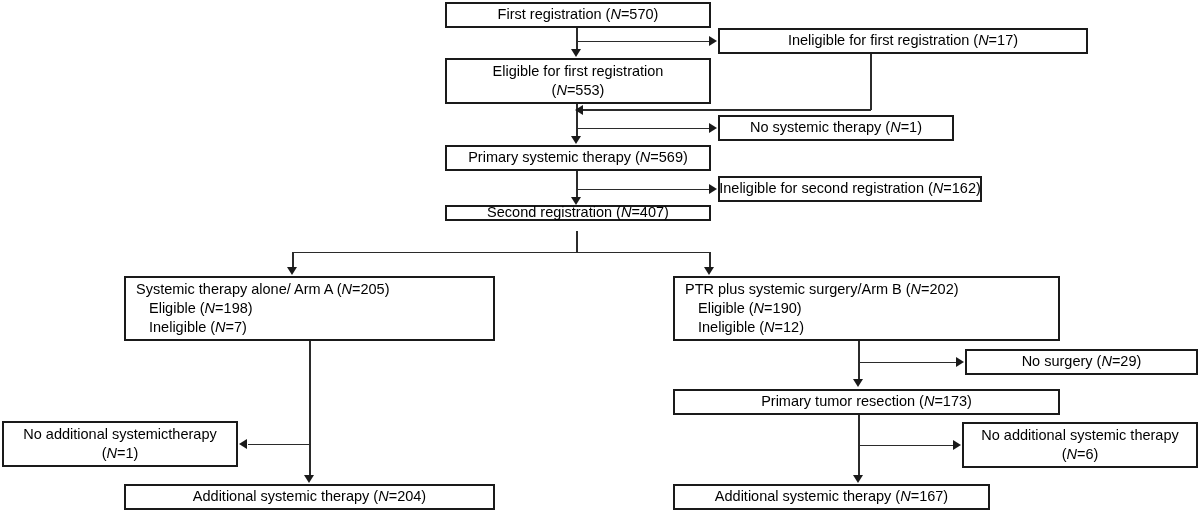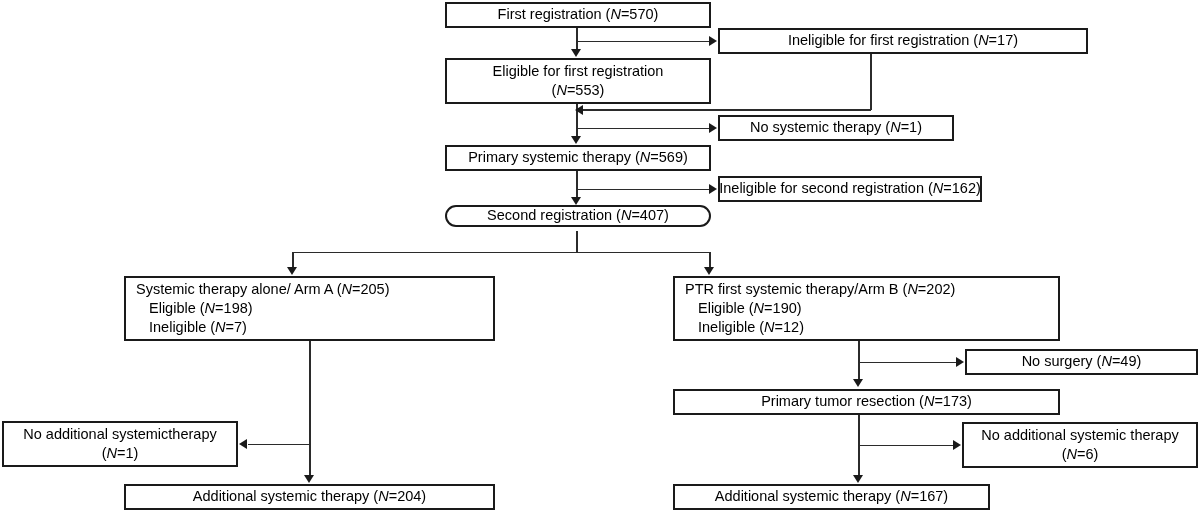--- a/index.html
+++ b/index.html
@@ -100,38 +100,38 @@
   </div>
 
   <div class="node center" style="left:445px; top:145px; width:266px; height:26px;">
     <span class="ln"><span>Primary systemic therapy (</span><span class="nv">N</span><span>=569)</span></span>
   </div>
 
   <div class="node center" style="left:718px; top:176px; width:264px; height:26px;">
     <span class="ln"><span>Ineligible for second registration (</span><span class="nv">N</span><span>=162)</span></span>
   </div>
 
-  <div class="node center" style="left:445px; top:205px; width:266px; height:22px;border-radius:13px;">
+  <div class="node center" style="left:445px; top:205px; width:266px; height:16px;">
     <span class="ln"><span>Second registration (</span><span class="nv">N</span><span>=407)</span></span>
   </div>
 
   <div class="node left" style="left:124px; top:276px; width:371px; height:65px;">
     <span class="ln"><span>Systemic therapy alone/ Arm A (</span><span class="nv">N</span><span>=205)</span></span>
     <span class="ln indent"><span>Eligible (</span><span class="nv">N</span><span>=198)</span></span>
     <span class="ln indent"><span>Ineligible (</span><span class="nv">N</span><span>=7)</span></span>
   </div>
 
   <div class="node left" style="left:673px; top:276px; width:387px; height:65px;">
-    <span class="ln"><span>PTR first systemic therapy/Arm B (</span><span class="nv">N</span><span>=202)</span></span>
+    <span class="ln"><span>PTR plus systemic surgery/Arm B (</span><span class="nv">N</span><span>=202)</span></span>
     <span class="ln indent"><span>Eligible (</span><span class="nv">N</span><span>=190)</span></span>
     <span class="ln indent"><span>Ineligible (</span><span class="nv">N</span><span>=12)</span></span>
   </div>
 
   <div class="node center" style="left:965px; top:349px; width:233px; height:26px;">
-    <span class="ln"><span>No surgery (</span><span class="nv">N</span><span>=49)</span></span>
+    <span class="ln"><span>No surgery (</span><span class="nv">N</span><span>=29)</span></span>
   </div>
 
   <div class="node center" style="left:673px; top:389px; width:387px; height:26px;">
     <span class="ln"><span>Primary tumor resection (</span><span class="nv">N</span><span>=173)</span></span>
   </div>
 
   <div class="node center" style="left:962px; top:422px; width:236px; height:46px;">
     <span class="ln">No additional systemic therapy</span>
     <span class="ln"><span>(</span><span class="nv">N</span><span>=6)</span></span>
   </div>

